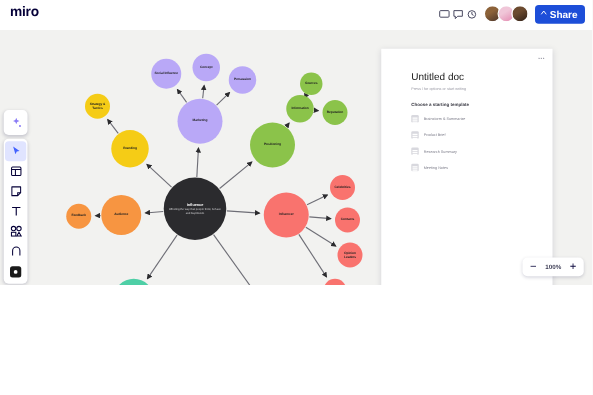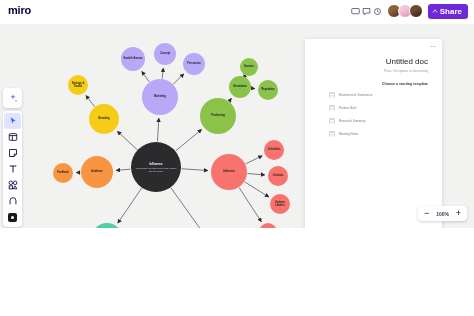--- a/index.html
+++ b/index.html
@@ -71,21 +71,21 @@
     overflow: hidden;
   }
   .avatar:first-child { margin-left: 0; }
   .avatar.a1 { background: linear-gradient(150deg,#8c6239 40%,#4a342a); }
   .avatar.a2 { background: linear-gradient(150deg,#f0c6d8 40%,#e389b0); }
   .avatar.a3 { background: linear-gradient(150deg,#6b4a2f 40%,#2f2018); }
   .share-btn {
     display: flex;
     align-items: flex-start;
     gap: 2px;
-    background: #6d28d9;
+    background: #1d4ed8;
     color: #ffffff;
     font-size: 8px;
     font-weight: 600;
     border-radius: 3px;
     padding: 2px 6px 2px 4px;
     height: 11px;
     line-height: 11px;
     cursor: pointer;
   }
   .share-btn .sicon { font-size: 7px; }
@@ -192,21 +192,21 @@
     z-index: 20;
   }
   .doc-menu {
     position: absolute;
     right: 6px; top: 5px;
     font-size: 4px;
     color: #9a9aa5;
     letter-spacing: 0.4px;
     cursor: pointer;
   }
-  .doc-body { padding: 18px 14px 0 24px; text-align: right; }
+  .doc-body { padding: 18px 14px 0 24px; }
   .doc-title {
     font-size: 8px;
     font-weight: 400;
     color: #1a1a1a;
     margin: 0 0 3px 0;
   }
   .doc-sub {
     font-size: 3px;
     color: #9a9aa5;
     margin: 0 0 9px 0;

